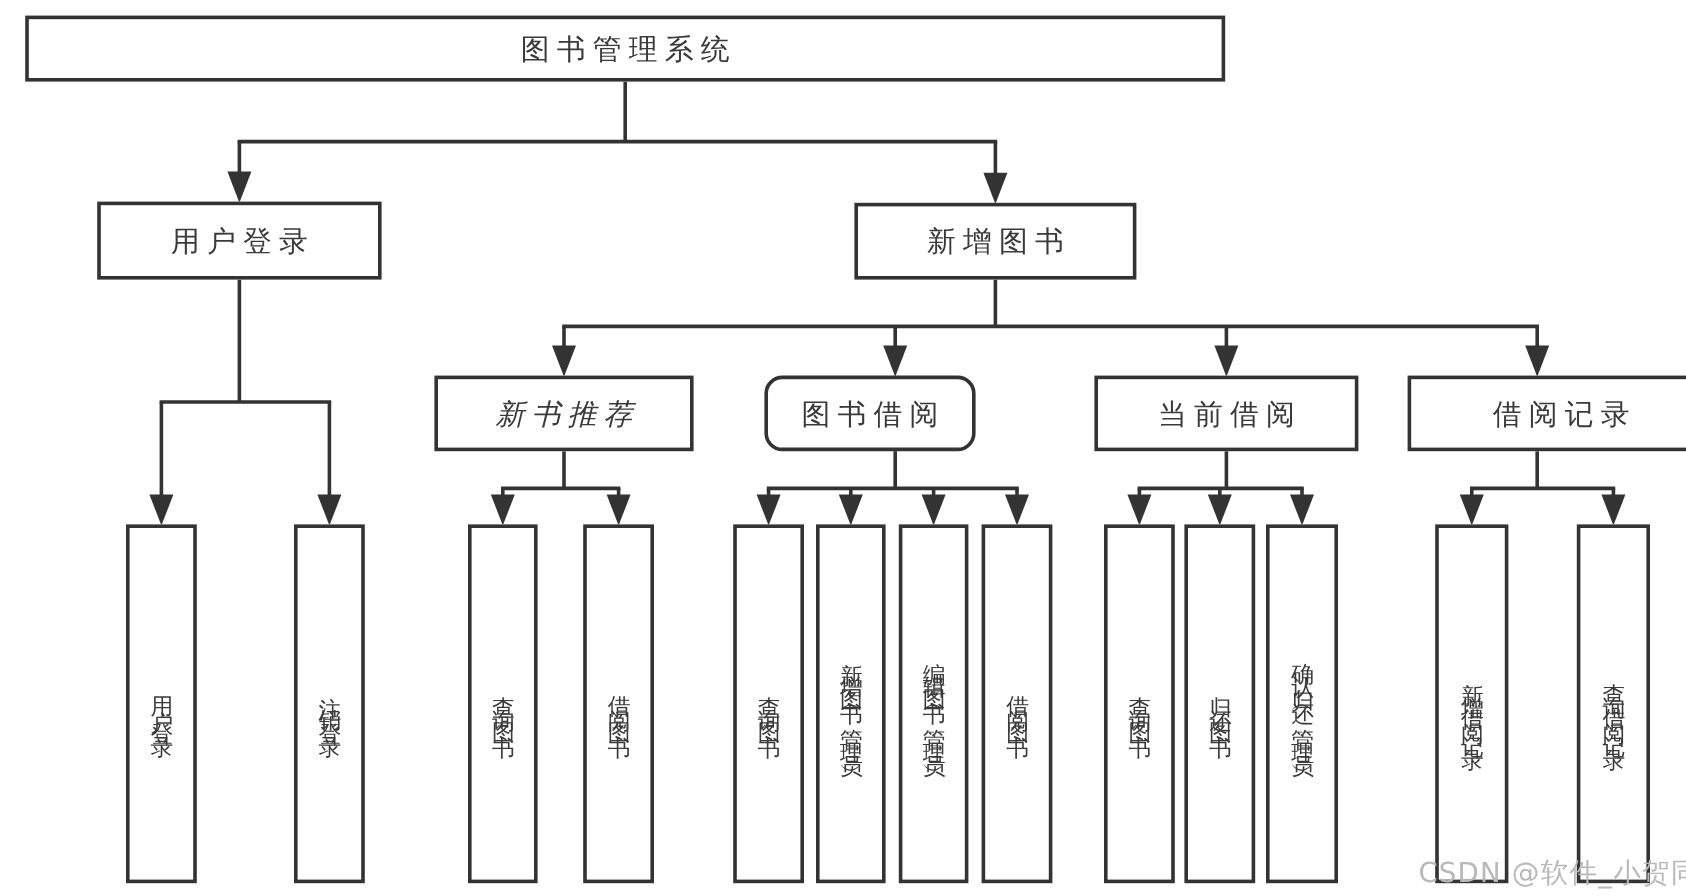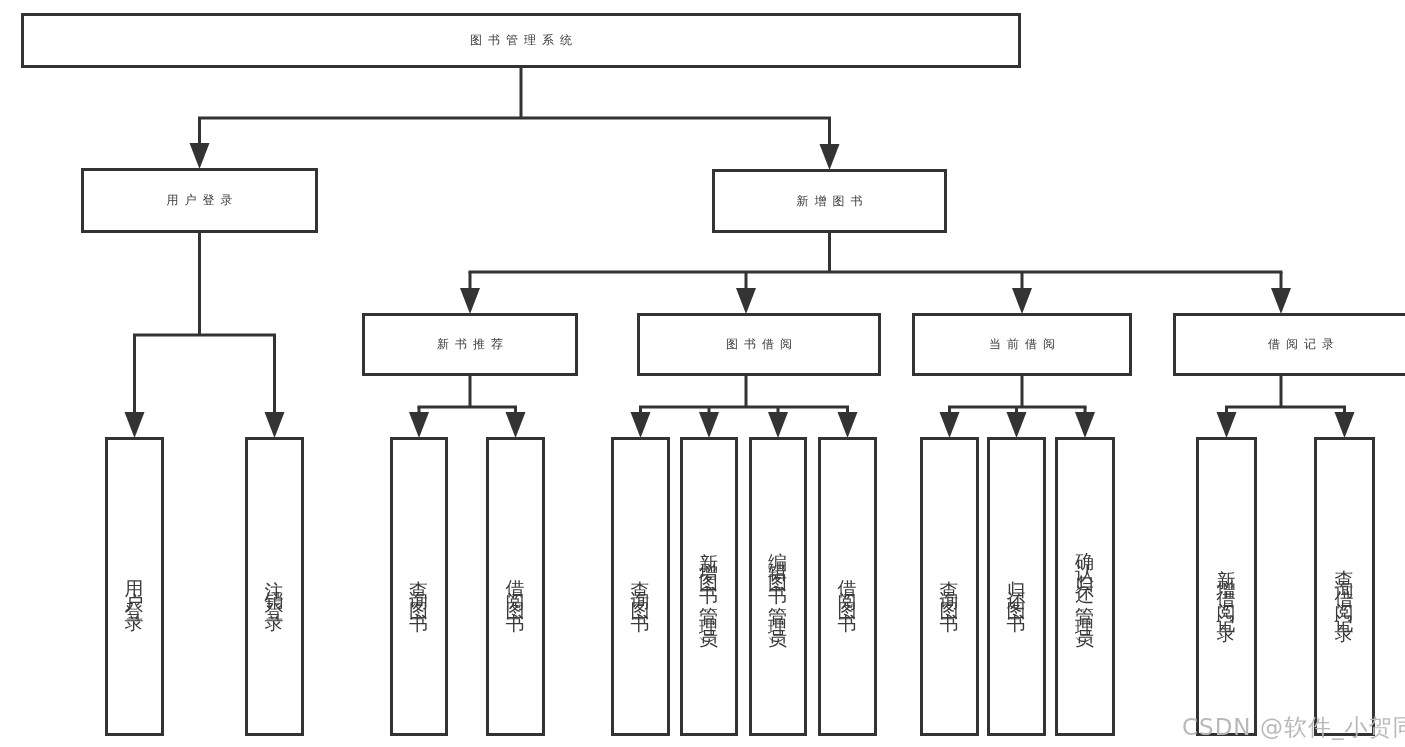--- a/index.html
+++ b/index.html
@@ -12,21 +12,21 @@
   }
   #edges{position:absolute;left:0;top:0;width:1405px;height:747px;}
   .node{
     position:absolute;box-sizing:border-box;
     border:3px solid var(--line,#333333);
     background:var(--boxfill,#ffffff);
     display:flex;align-items:center;justify-content:center;
     color:var(--text,#3a3a3a);
   }
   .node.horizontal span{
-    font-size:12px;letter-spacing:6px;text-indent:6px;
+    font-size:24px;letter-spacing:6px;text-indent:6px;
     white-space:nowrap;
   }
   .node.vertical span{
     writing-mode:vertical-rl;
     text-orientation:mixed;
     font-size:19px;letter-spacing:11px;
     line-height:1;
   }
   .watermark{
     position:absolute;left:1182px;top:712px;
@@ -95,24 +95,24 @@
   <div id="nodes">
       <div class="node horizontal" style="left: 21px; top: 13px; width: 1000px; height: 55px;">
         <span>图书管理系统</span>
       </div>
       <div class="node horizontal" style="left: 81px; top: 168px; width: 237px; height: 65px;">
         <span>用户登录</span>
       </div>
       <div class="node horizontal" style="left: 712px; top: 169px; width: 235px; height: 64px;">
         <span>新增图书</span>
       </div>
-      <div class="node horizontal" style="left: 362px; top: 313px; width: 216px; height: 63px;">
+      <div class="node horizontal" style="left: 362px; top: 313px; width: 216px; height: 63px; font-style: italic;">
         <span>新书推荐</span>
       </div>
-      <div class="node horizontal" style="left: 637px; top: 313px; width: 244px; height: 63px;">
+      <div class="node horizontal" style="left: 637px; top: 313px; width: 176px; height: 63px; border-radius: 15px;">
         <span>图书借阅</span>
       </div>
       <div class="node horizontal" style="left: 912px; top: 313px; width: 220px; height: 63px; justify-content: center;">
         <span>当前借阅</span>
       </div>
       <div class="node horizontal" style="left: 1173px; top: 313px; width: 256px; height: 63px;">
         <span>借阅记录</span>
       </div>
       <div class="node vertical" style="left: 105px; top: 437px; width: 59px; height: 299px;">
         <span>用户登录</span>

